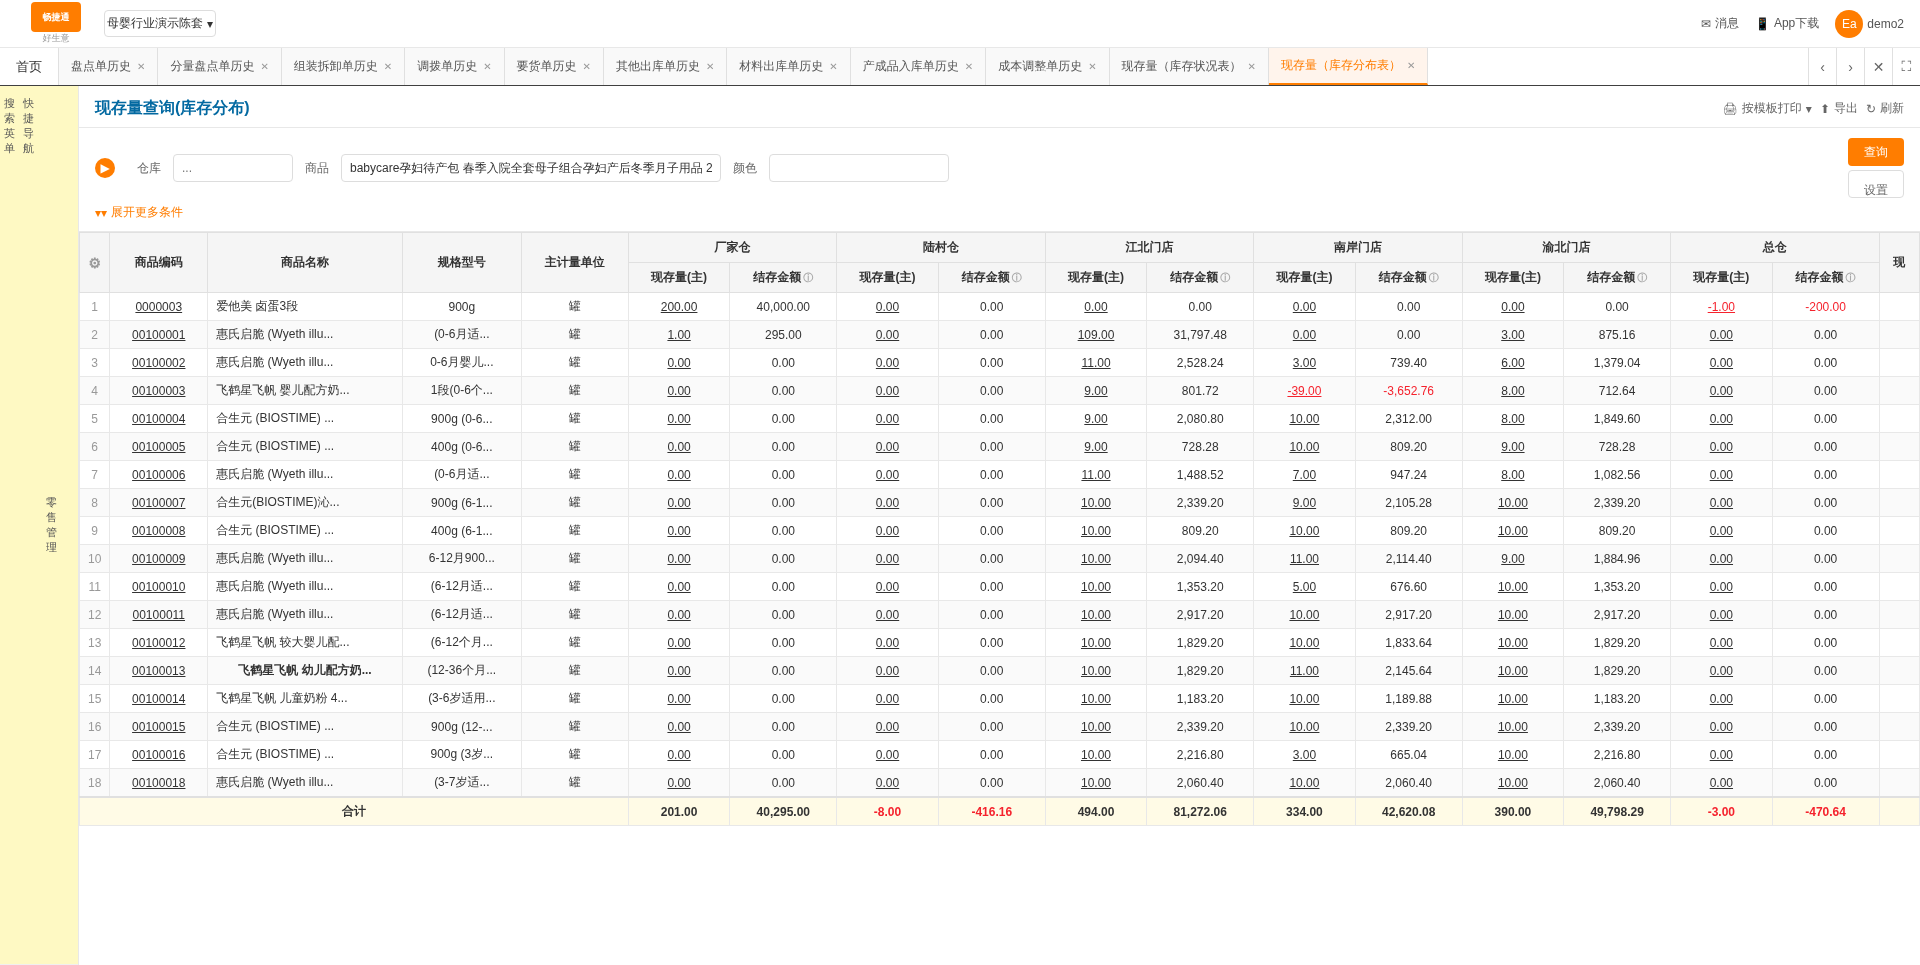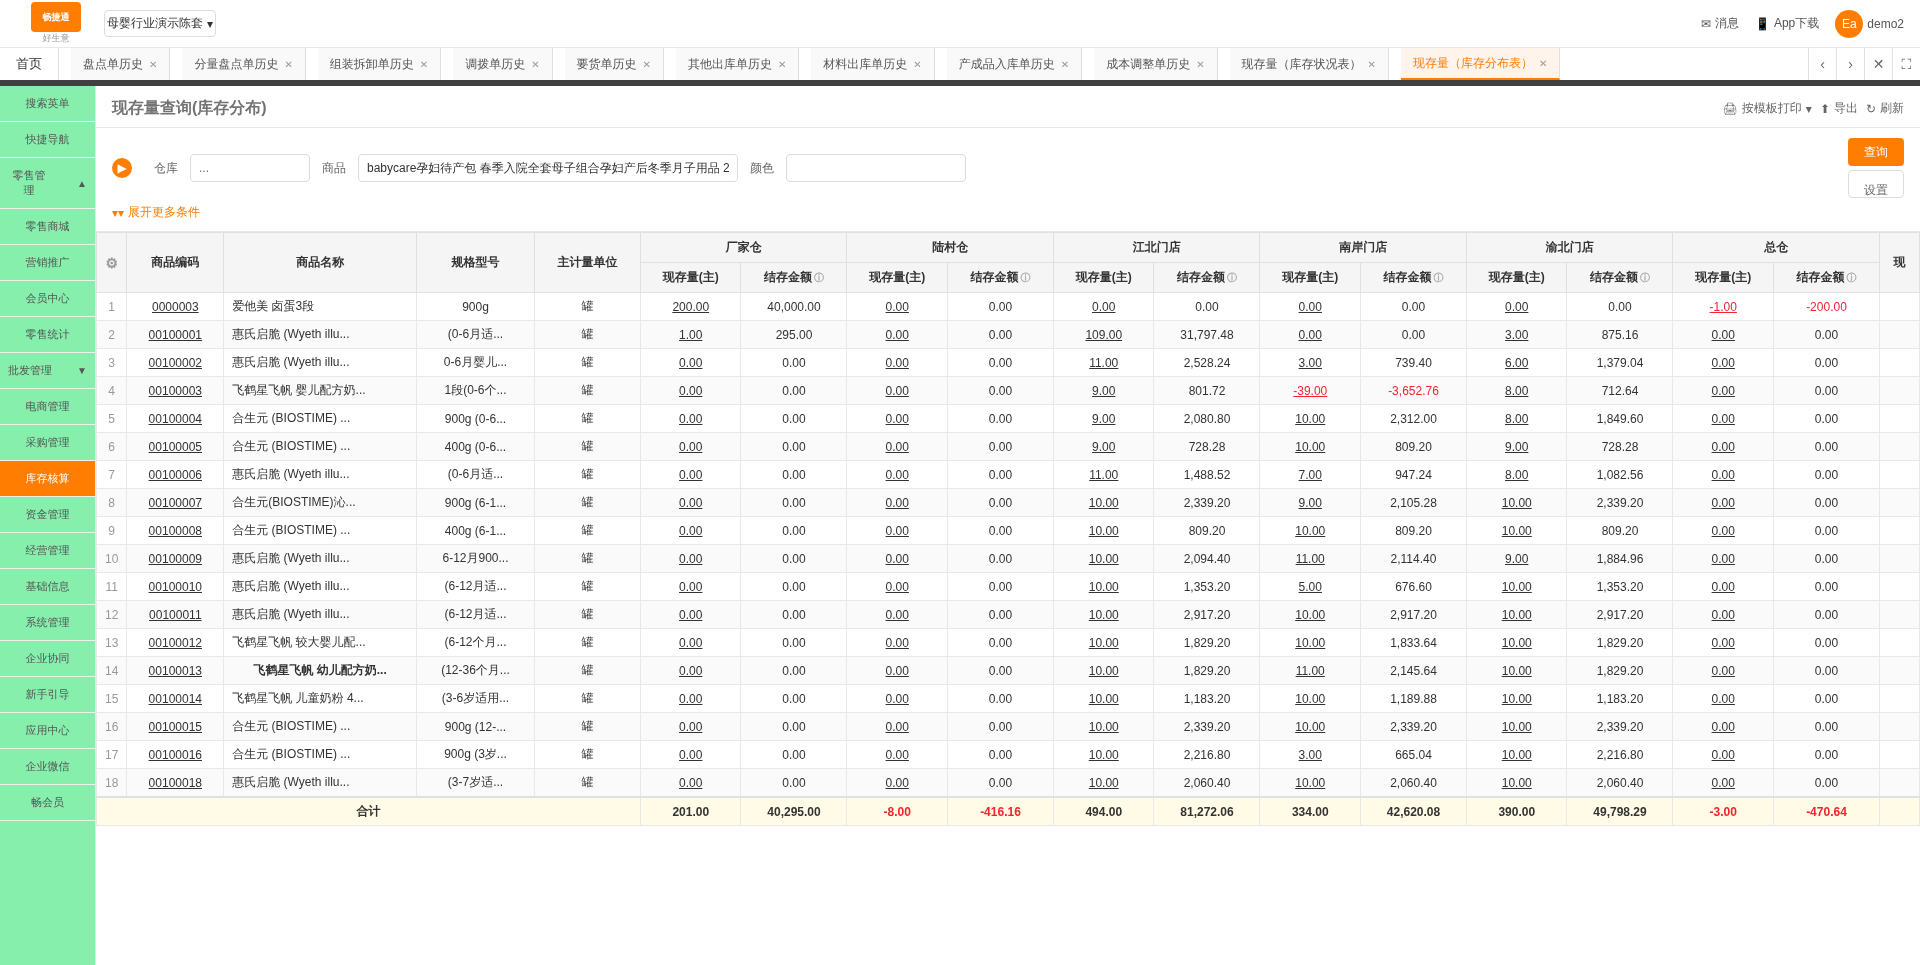--- a/index.html
+++ b/index.html
@@ -10,38 +10,38 @@
     .top-bar-left { display: flex; align-items: center; gap: 8px; }
     .logo-area { display: flex; flex-direction: column; align-items: center; width: 80px; }
     .logo-img { width: 50px; height: 30px; background: #ff7d00; border-radius: 4px; display: flex; align-items: center; justify-content: center; color: white; font-size: 10px; }
     .logo-sub { font-size: 9px; color: #999; }
     .industry-selector { display: flex; align-items: center; gap: 4px; border: 1px solid #ddd; padding: 4px 2px; border-radius: 4px; cursor: pointer; color: #333; }
     .top-bar-right { display: flex; align-items: center; gap: 16px; }
     .top-right-item { display: flex; align-items: center; gap: 4px; cursor: pointer; color: #555; font-size: 12px; }
     .avatar { width: 28px; height: 28px; border-radius: 50%; background: #ff7d00; display: flex; align-items: center; justify-content: center; color: white; font-size: 12px; }
 
     
-    .tab-bar { background: #fff; display: flex; align-items: center; border-bottom: 6px solid #404040; height: 38px; overflow: hidden; gap: 12px; }
+    .tab-bar { background: #fff; display: flex; align-items: center; border-bottom: 1px solid #404040; height: 38px; overflow: hidden; }
     .tab-home { padding: 0 16px; height: 100%; display: flex; align-items: center; color: #333; font-size: 13px; cursor: pointer; border-right: 1px solid #e0e0e0; white-space: nowrap; }
     .tab-item { padding: 0 12px; height: 100%; display: flex; align-items: center; gap: 4px; color: #555; font-size: 12px; cursor: pointer; border-right: 1px solid #e0e0e0; white-space: nowrap; background: #f9f9f9; }
     .tab-item.active { background: #fff4ec; color: #ff7d00; border-bottom: 2px solid #ff7d00; }
     .tab-close { color: #999; font-size: 10px; margin-left: 2px; cursor: pointer; }
     .tab-nav-btns { display: flex; align-items: center; margin-left: auto; }
     .tab-nav-btn { width: 28px; height: 38px; display: flex; align-items: center; justify-content: center; cursor: pointer; color: #666; border-left: 1px solid #e0e0e0; font-size: 14px; }
 
     
     .layout { display: flex; height: calc(965px - 86px); }
-    .sidebar { width: 96px; background: #86efac; border-right: 1px solid #e8e8e8; display: flex; flex-direction: column; overflow-y: auto; }
+    .sidebar { width: 79px; background: #fef9c3; border-right: 1px solid #e8e8e8; display: flex; flex-direction: row; overflow-y: auto; }
     .sidebar-item { padding: 10px 4px; text-align: center; cursor: pointer; color: #555; font-size: 11px; border-bottom: 1px solid #f0f0f0; }
     .sidebar-item.active { background: #ff7d00; color: white; }
 
     
     .main { flex: 1; overflow: hidden; display: flex; flex-direction: column; }
     .page-header { background: #fff; padding: 12px 16px 8px; border-bottom: 1px solid #e8e8e8; display: flex; justify-content: space-between; align-items: center; }
-    .page-title { font-size: 16px; font-weight: bold; color: #737373; }
+    .page-title { font-size: 16px; font-weight: bold; color: #0369a1; }
     .header-actions { display: flex; gap: 8px; align-items: center; }
     .header-btn { display: flex; align-items: center; gap: 4px; color: #666; font-size: 12px; cursor: pointer; }
 
     
     .filter-area { background: #fff; padding: 10px 16px; border-bottom: 1px solid #e8e8e8; }
     .filter-row { display: flex; align-items: center; gap: 12px; }
     .filter-label { color: #666; font-size: 12px; white-space: nowrap; }
     .filter-input { border: 1px solid #ddd; border-radius: 4px; padding: 4px 8px; font-size: 12px; height: 28px; color: #333; }
     .filter-input-long { width: 380px; }
     .filter-input-mid { width: 180px; }

